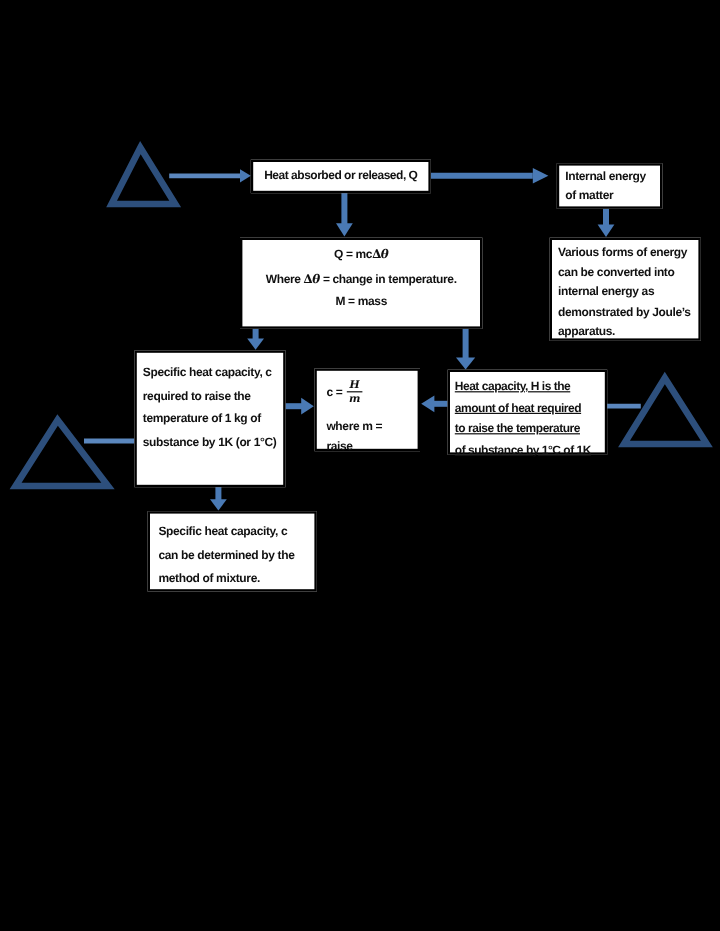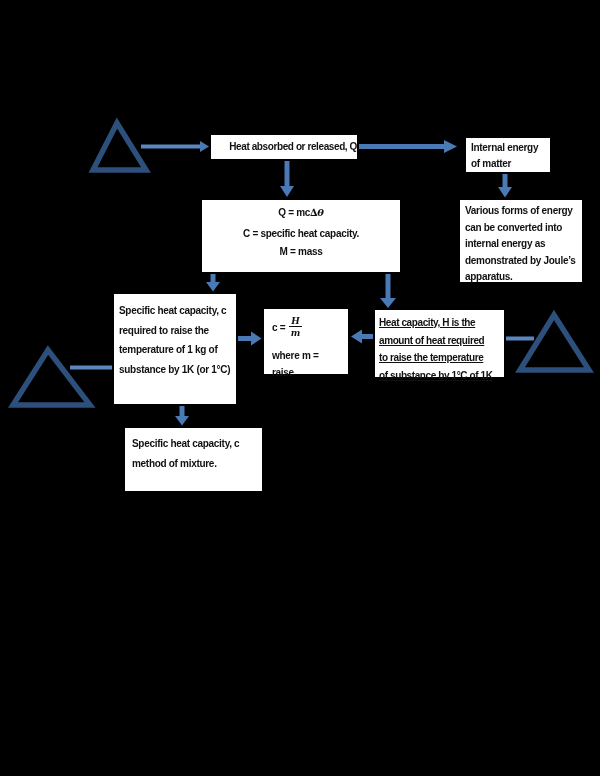--- a/index.html
+++ b/index.html
@@ -17,21 +17,21 @@
   .box{
     position:absolute;background:var(--box_fill,#fff);
     border:2px solid var(--box_border,#000);
     box-sizing:border-box;color:var(--text,#111);
     font-weight:700;font-size:10px;letter-spacing:-0.3px;
   }
   .box .line{white-space:nowrap;}
   .center{text-align:center;}
   .math{font-family:"DejaVu Serif",serif;font-style:italic;font-weight:700;}
   
-  #box-heat-q{left:209px;top:133px;width:150px;height:28px;line-height:24px;text-align:right;}
+  #box-heat-q{left:209px;top:133px;width:150px;height:28px;line-height:24px;text-align:center;}
   #box-internal{left:464px;top:136px;width:88px;height:38px;padding:2px 5px;line-height:16px;}
   #box-formula{left:200px;top:198px;width:202px;height:76px;padding:5px 6px;}
   #box-formula .line{line-height:18px;text-align:center;}
   #box-formula .fline{line-height:15px;margin-bottom:5px;}
   #box-various{left:458px;top:198px;width:126px;height:86px;padding:3px 5px;line-height:16.5px;}
   #box-specific{left:112px;top:292px;width:126px;height:114px;padding:7px 0 0 5px;line-height:19.5px;}
   #box-cformula{left:262px;top:307px;width:88px;height:69px;padding:5px 0 0 8px;line-height:17px;}
   #box-heatcap{left:373px;top:308px;width:133px;height:71px;padding:4px 0 0 4px;line-height:17.5px;letter-spacing:-0.4px;text-decoration:underline;}
   #box-method{left:123px;top:426px;width:141px;height:67px;padding:6px 0 0 7px;line-height:19.5px;}
   
@@ -89,21 +89,23 @@
 
   <div class="box" id="box-internal">
     <div class="line">Internal energy</div>
     <div class="line">of matter</div>
   </div>
 
   <div class="box" id="box-formula">
     <div class="line fline center">
       <span>Q = mc</span><span class="math">∆θ</span>
     </div>
-    <div class="line">C = specific heat capacity.</div>
+    <div class="line">
+      <span>Where </span><span class="math">∆θ</span><span> = change in temperature.</span>
+    </div>
     <div class="line">M =  mass</div>
   </div>
 
   <div class="box" id="box-various">
     <div class="line">Various forms of energy</div>
     <div class="line">can be converted into</div>
     <div class="line">internal energy as</div>
     <div class="line">demonstrated by Joule’s</div>
     <div class="line">apparatus.</div>
   </div>
@@ -129,16 +131,17 @@
 
   <div class="box" id="box-heatcap">
     <div class="line">Heat capacity, H is the</div>
     <div class="line">amount of heat required</div>
     <div class="line">to raise the temperature</div>
     <div class="line">of substance by 1°C of 1K</div>
   </div>
 
   <div class="box" id="box-method">
     <div class="line">Specific heat capacity, c</div>
+    <div class="line">can be determined by the</div>
     <div class="line">method of mixture.</div>
   </div>
 
 </div>
 
 </body></html>

